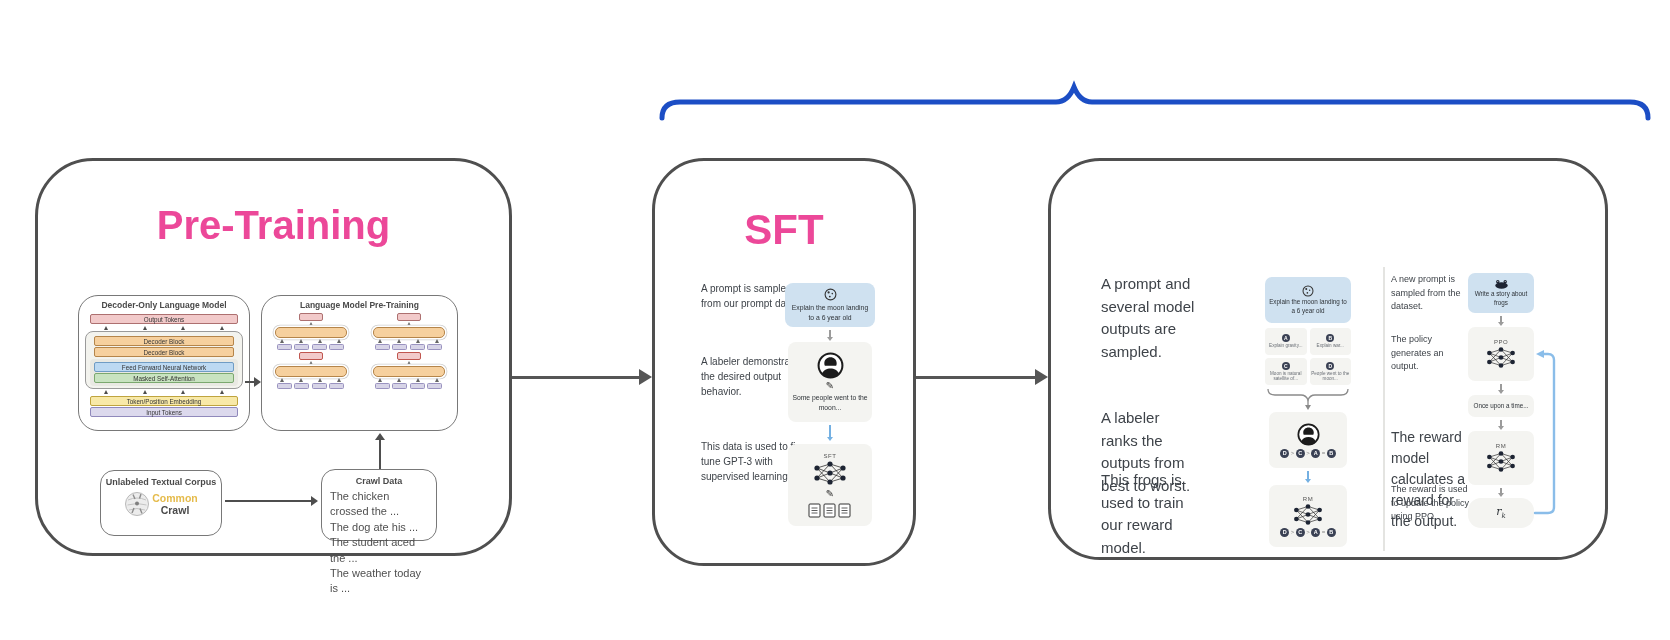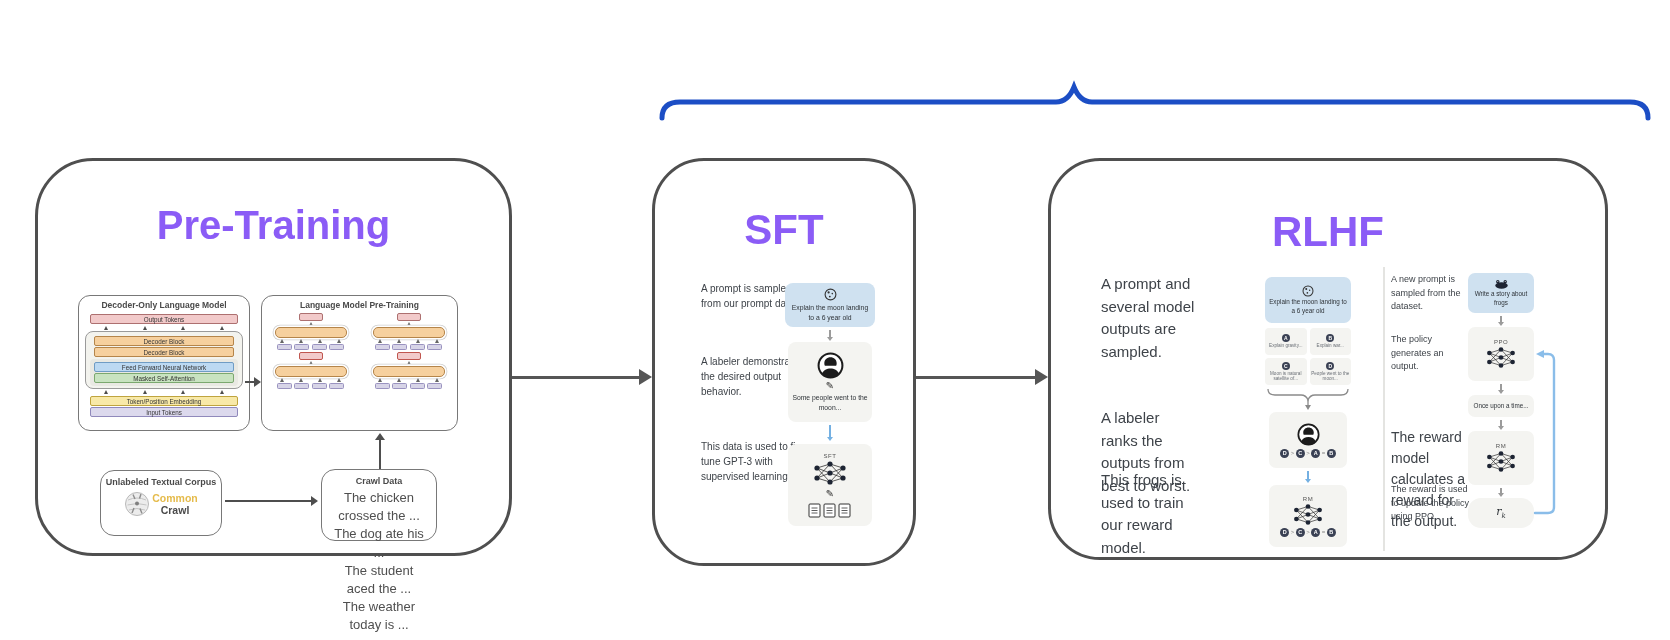--- a/index.html
+++ b/index.html
@@ -7,36 +7,36 @@
           font-family:"Liberation Sans","DejaVu Sans",sans-serif;}
 
   
   .align-title{position:absolute;left:950px;top:4px;width:260px;text-align:center;
                font-size:40px;font-weight:bold;color:#1c4ec5;letter-spacing:0px;}
   .brace-svg{position:absolute;left:658px;top:78px;}
 
   
   .panel{position:absolute;border:3px solid #4f4f4f;border-radius:52px;background:#fff;box-sizing:border-box;}
   .panel-title{position:absolute;left:0;width:100%;text-align:center;
-               font-weight:bold;color:#8b5cf6;}
+               font-weight:bold;color:#ec4899;}
   #panel-pre{left:35px;top:158px;width:477px;height:398px;border-radius:58px;}
   #panel-sft{left:652px;top:158px;width:264px;height:408px;}
   #panel-rlhf{left:1048px;top:158px;width:560px;height:402px;}
   #panel-pre .panel-title{top:42px;font-size:40px;}
   #panel-sft .panel-title{top:45px;font-size:42px;}
   #panel-rlhf .panel-title{top:47px;font-size:42px;}
 
   
   .harrow{position:absolute;height:16px;}
   .harrow .stem{position:absolute;left:0;top:6.5px;height:3.5px;background:#565656;}
   .harrow .head{position:absolute;top:0;width:0;height:0;border-top:8px solid transparent;
                 border-bottom:8px solid transparent;border-left:13px solid #565656;}
 
   
-  .inner-box{position:absolute;background:#fff;border:1.4px solid #787878;border-radius:12px;box-sizing:border-box;}
+  .inner-box{position:absolute;background:#fff;border:1.4px solid #787878;border-radius:20px;box-sizing:border-box;}
   .inner-title{font-weight:bold;color:#4a4a4a;text-align:center;}
   #decoder-box{left:40px;top:134px;width:172px;height:136px;padding-top:4px;}
   #decoder-box .inner-title{font-size:8.5px;margin-bottom:4px;}
   .bar{width:148px;height:10px;margin:1.5px auto;border-radius:2px;border:1px solid;
        font-size:6.3px;line-height:9px;text-align:center;color:#333;box-sizing:border-box;}
   .bar.pink{background:#f2caca;border-color:#ad7070;}
   .bar.orange{background:#f6d09e;border-color:#b5854a;width:140px;}
   .bar.blue{background:#bcd9f2;border-color:#6f9cc4;width:140px;}
   .bar.green{background:#c8e3c0;border-color:#7ba86f;width:140px;}
   .bar.yellow{background:#f8e9a8;border-color:#bfa43e;}
@@ -64,21 +64,21 @@
 
   #corpus-box{left:62px;top:309px;width:122px;height:66px;border-radius:14px;padding-top:6px;}
   #corpus-box .inner-title{font-size:9px;}
   .corpus-row{display:flex;align-items:center;justify-content:center;margin-top:4px;gap:2px;}
   .cc-text{display:flex;flex-direction:column;align-items:center;line-height:1;}
   .cc-common{font-size:10.5px;font-weight:bold;color:#e5bb4b;}
   .cc-crawl{font-size:10.5px;font-weight:bold;color:#4a4a4a;margin-top:1px;}
 
   #sample-box{left:283px;top:308px;width:116px;height:72px;border-radius:14px;padding:6px 8px 0 8px;}
   #sample-box .inner-title{font-size:9px;margin-bottom:3px;}
-  .sample-line{font-size:13px;color:#4f4f4f;line-height:1.4;text-align:center;}
+  .sample-line{font-size:11px;color:#4f4f4f;line-height:1.4;}
 
   
   .sarrow-r{position:absolute;height:10px;}
   .sarrow-r .stem{position:absolute;left:0;top:4px;height:1.8px;background:#4e4e4e;}
   .sarrow-r .head{position:absolute;top:0;width:0;height:0;border-top:5px solid transparent;
                   border-bottom:5px solid transparent;border-left:7px solid #4e4e4e;}
   .sarrow-u{position:absolute;width:12px;}
   .sarrow-u .stem{position:absolute;left:5px;top:6px;width:1.8px;background:#4e4e4e;}
   .sarrow-u .head{position:absolute;top:0;left:1px;width:0;height:0;border-left:5px solid transparent;
                   border-right:5px solid transparent;border-bottom:7px solid #4e4e4e;}
@@ -348,21 +348,20 @@
             <rect x="31" y="1" width="11" height="13" rx="1"></rect>
         </g>
         <g stroke="#333" stroke-width="0.8">
           <path d="M3.5 5 h6 M3.5 7.5 h6 M3.5 10 h6 M18.5 5 h6 M18.5 7.5 h6 M18.5 10 h6 M33.5 5 h6 M33.5 7.5 h6 M33.5 10 h6"></path>
         </g>
       </svg>
     </div>
   </div>
 
   <div class="panel" id="panel-rlhf">
-    <div class="panel-title">RLHF</div>
     <div class="divider" style="left:332px;top:106px;height:284px;"></div>
 
     <div class="step" style="left:50px;top:112px;width:96px;">A prompt and several model outputs are sampled.</div>
     <div class="step" style="left:50px;top:246px;width:98px;">A labeler ranks the outputs from best to worst.</div>
     <div class="step" style="left:50px;top:308px;width:98px;">This frogs is used to train our reward model.</div>
 
     <div class="pbox bluebg" style="left:214px;top:116px;width:86px;height:46px;border-radius:7px;">
       <svg width="12" height="12" viewBox="0 0 13 13">
         <circle cx="6.5" cy="6.5" r="5.4" fill="none" stroke="#333" stroke-width="1.1"></circle>
         <circle cx="4.6" cy="4.4" r="1.1" fill="#333"></circle>

